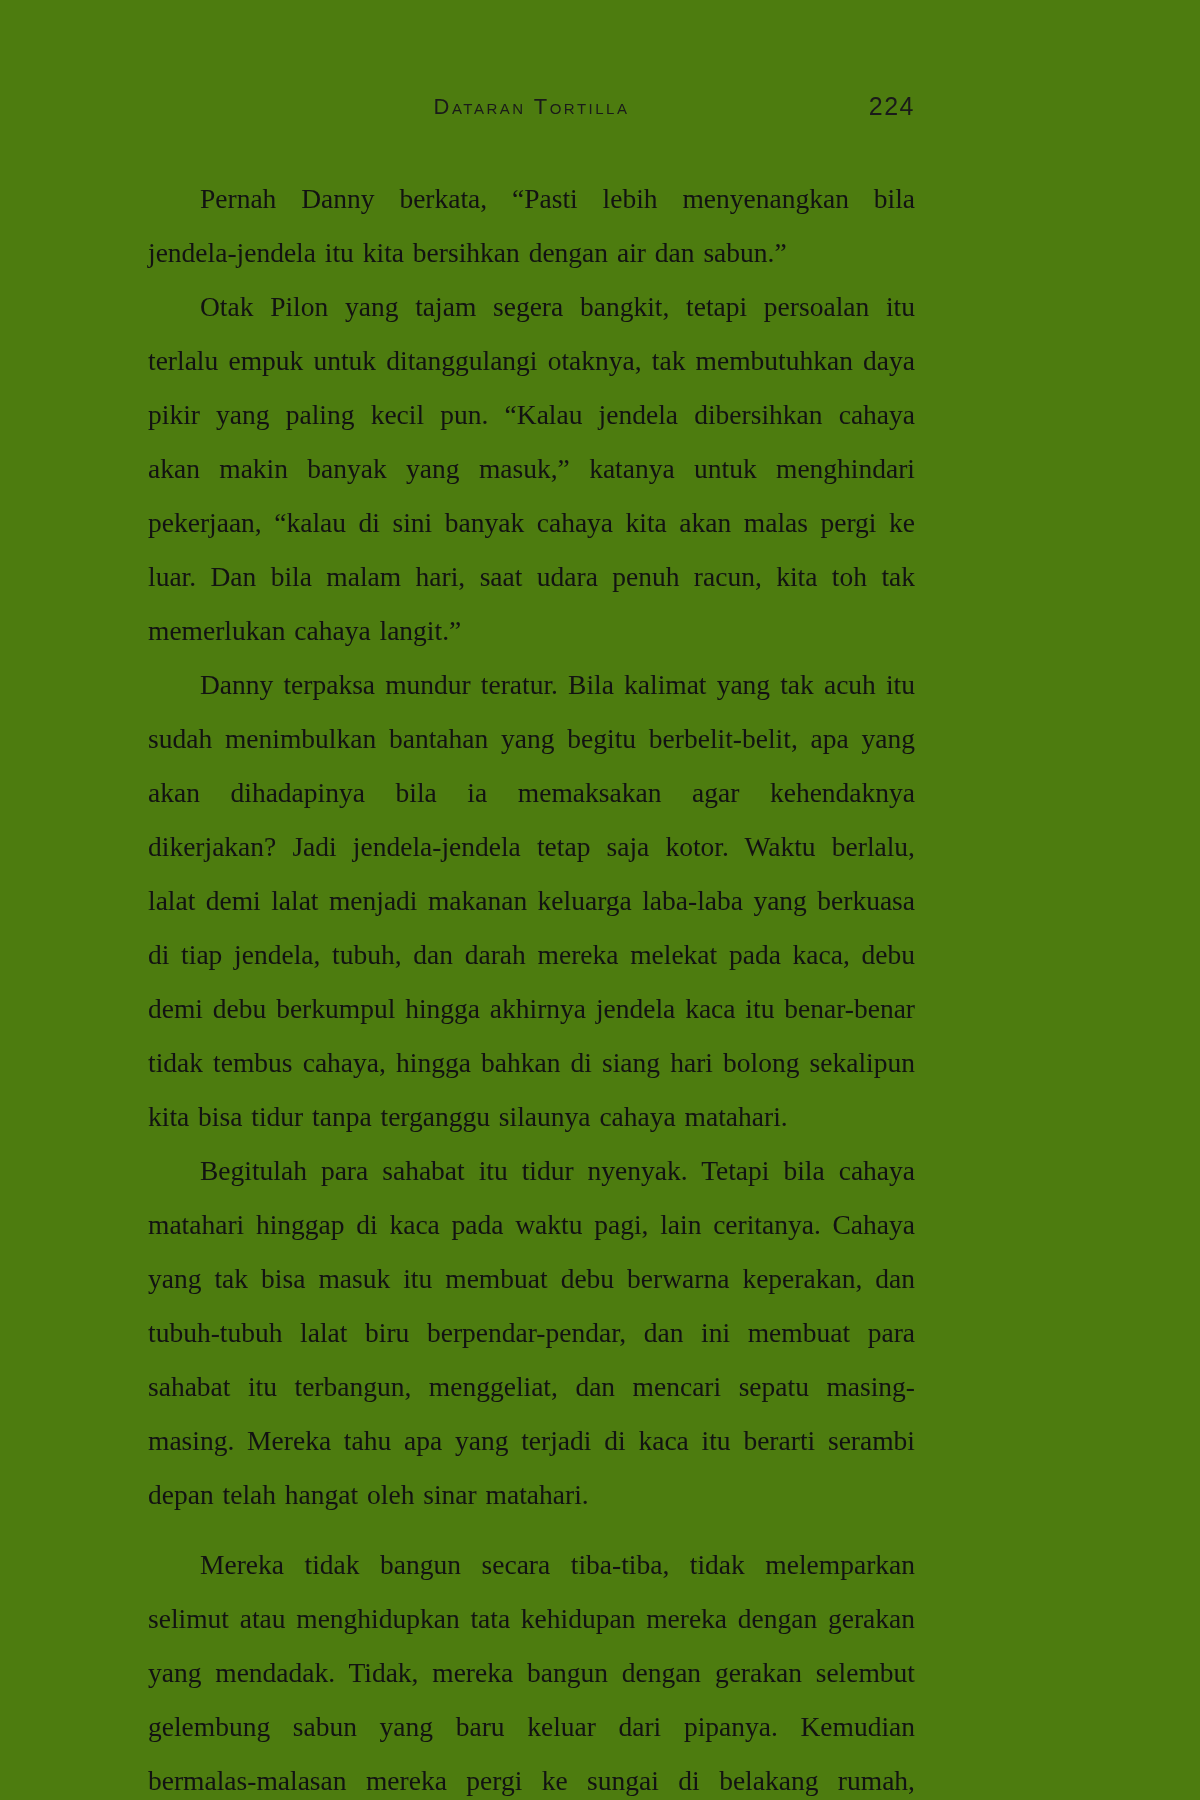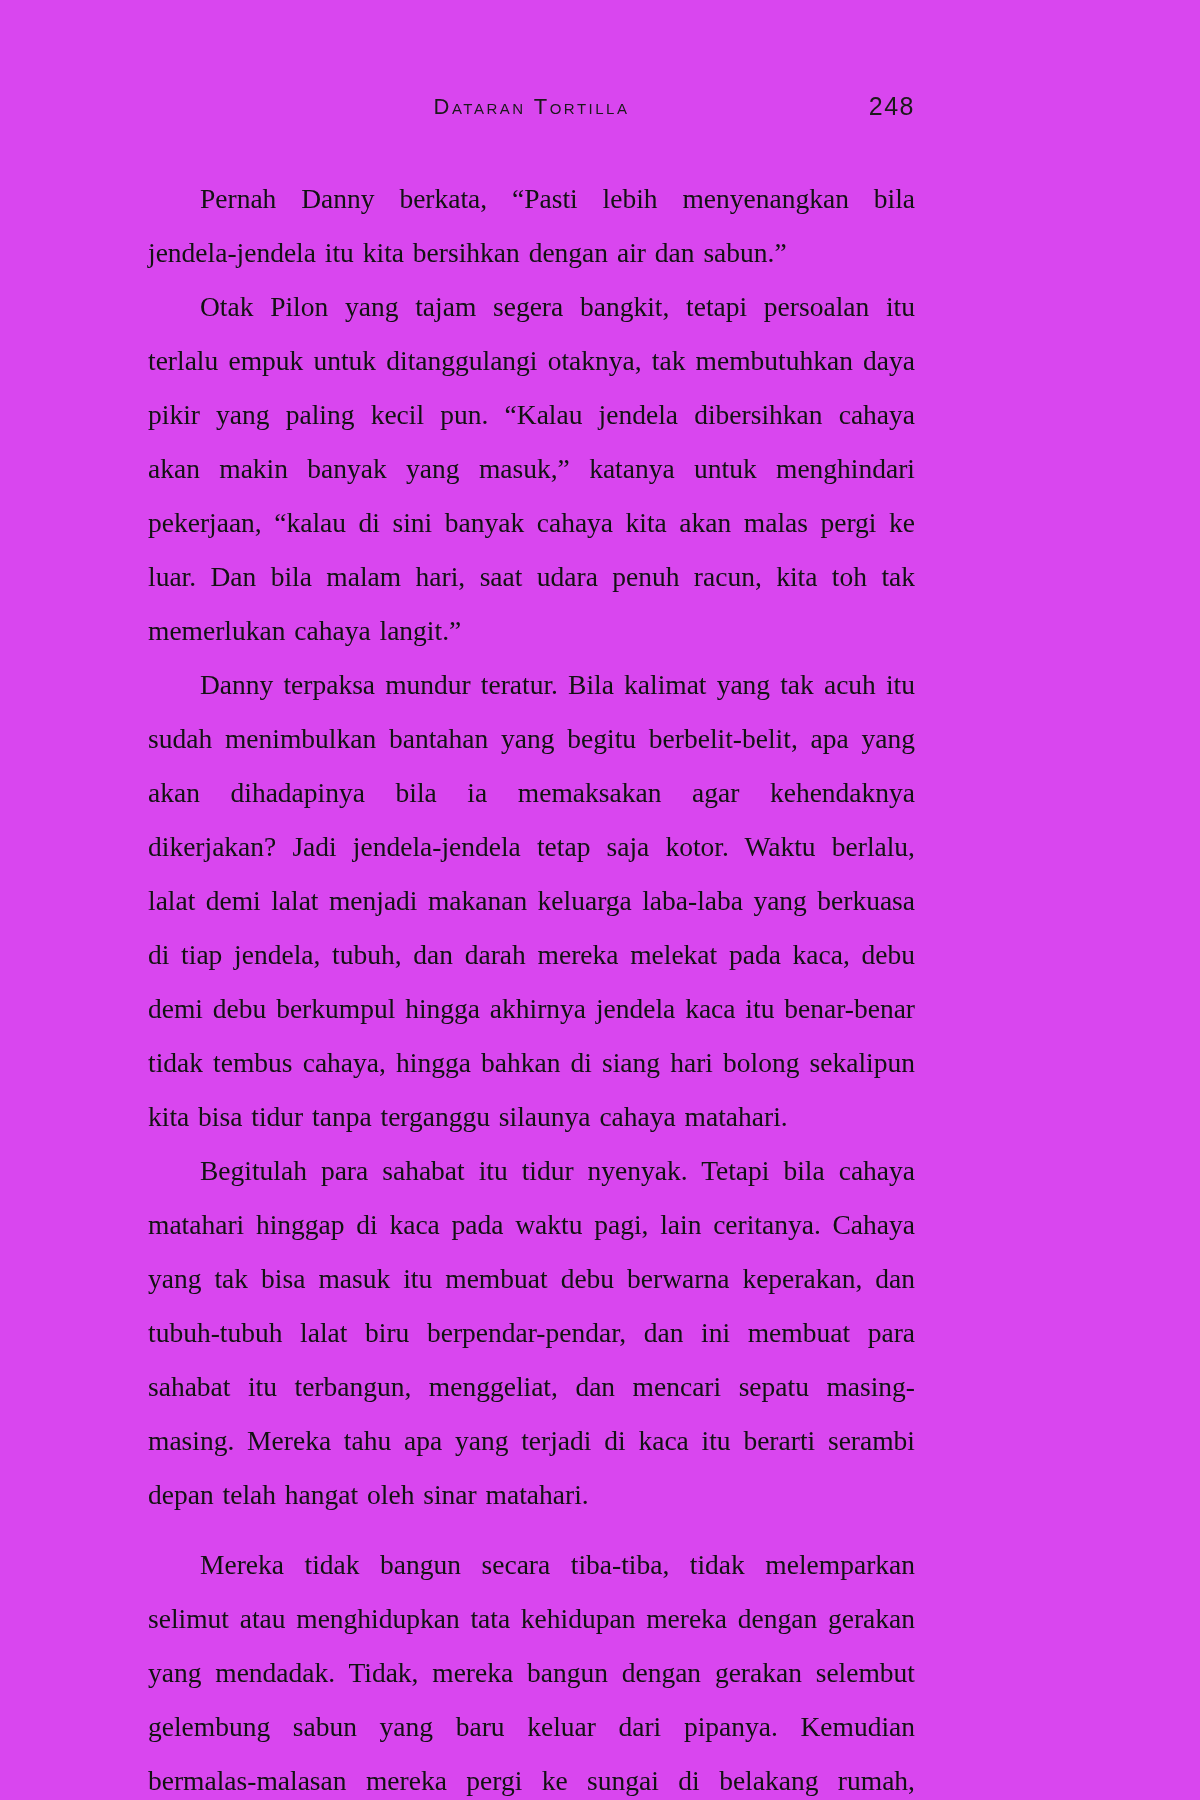--- a/index.html
+++ b/index.html
@@ -4,21 +4,21 @@
 <style>
   html, body {
     margin: 0;
     padding: 0;
     background: #e8e8e8;
   }
   .page {
     position: relative;
     width: 1200px;
     height: 1800px;
-    background: #d946ef;
+    background: #4d7c0f;
     margin: 0 auto;
     overflow: hidden;
     color: #111111;
   }
   .running-header {
     position: absolute;
     top: 94px;
     left: 148px;
     width: 767px;
     height: 26px;
@@ -66,21 +66,21 @@
     margin-top: 16px;
   }
 </style>
 </head>
 <body>
 
 <div class="page">
 
   <div class="running-header">
     <div class="running-title">Dataran Tortilla</div>
-    <div class="page-number">248</div>
+    <div class="page-number">224</div>
   </div>
 
   <div class="text-block">
     <p>Pernah Danny berkata, “Pasti lebih menyenangkan bila jendela-jendela itu kita bersihkan dengan air dan sabun.”</p>
     <p>Otak Pilon yang tajam segera bangkit, tetapi persoalan itu terlalu empuk untuk ditanggulangi otaknya, tak membutuhkan daya pikir yang paling kecil pun. “Kalau jendela dibersihkan cahaya akan makin banyak yang masuk,” katanya untuk menghindari pekerjaan, “kalau di sini banyak cahaya kita akan malas pergi ke luar. Dan bila malam hari, saat udara penuh racun, kita toh tak memerlukan cahaya langit.”</p>
     <p>Danny terpaksa mundur teratur. Bila kalimat yang tak acuh itu sudah menimbulkan bantahan yang begitu berbelit-belit, apa yang akan dihadapinya bila ia memaksakan agar kehendaknya dikerjakan? Jadi jendela-jendela tetap saja kotor. Waktu berlalu, lalat demi lalat menjadi makanan keluarga laba-laba yang berkuasa di tiap jendela, tubuh, dan darah mereka melekat pada kaca, debu demi debu berkumpul hingga akhirnya jendela kaca itu benar-benar tidak tembus cahaya, hingga bahkan di siang hari bolong sekalipun kita bisa tidur tanpa terganggu silaunya cahaya matahari.</p>
     <p>Begitulah para sahabat itu tidur nyenyak. Tetapi bila cahaya matahari hinggap di kaca pada waktu pagi, lain ceritanya. Cahaya yang tak bisa masuk itu membuat debu berwarna keperakan, dan tubuh-tubuh lalat biru berpendar-pendar, dan ini membuat para sahabat itu terbangun, menggeliat, dan mencari sepatu masing-masing. Mereka tahu apa yang terjadi di kaca itu berarti serambi depan telah hangat oleh sinar matahari.</p>
     <p class="continued">Mereka tidak bangun secara tiba-tiba, tidak melemparkan selimut atau menghidupkan tata kehidupan mereka dengan gerakan yang mendadak. Tidak, mereka bangun dengan gerakan selembut gelembung sabun yang baru keluar dari pipanya. Kemudian bermalas-malasan mereka pergi ke sungai di belakang rumah, masih setengah tidur. Sedikit demi sedikit semangat</p>
   </div>
 

